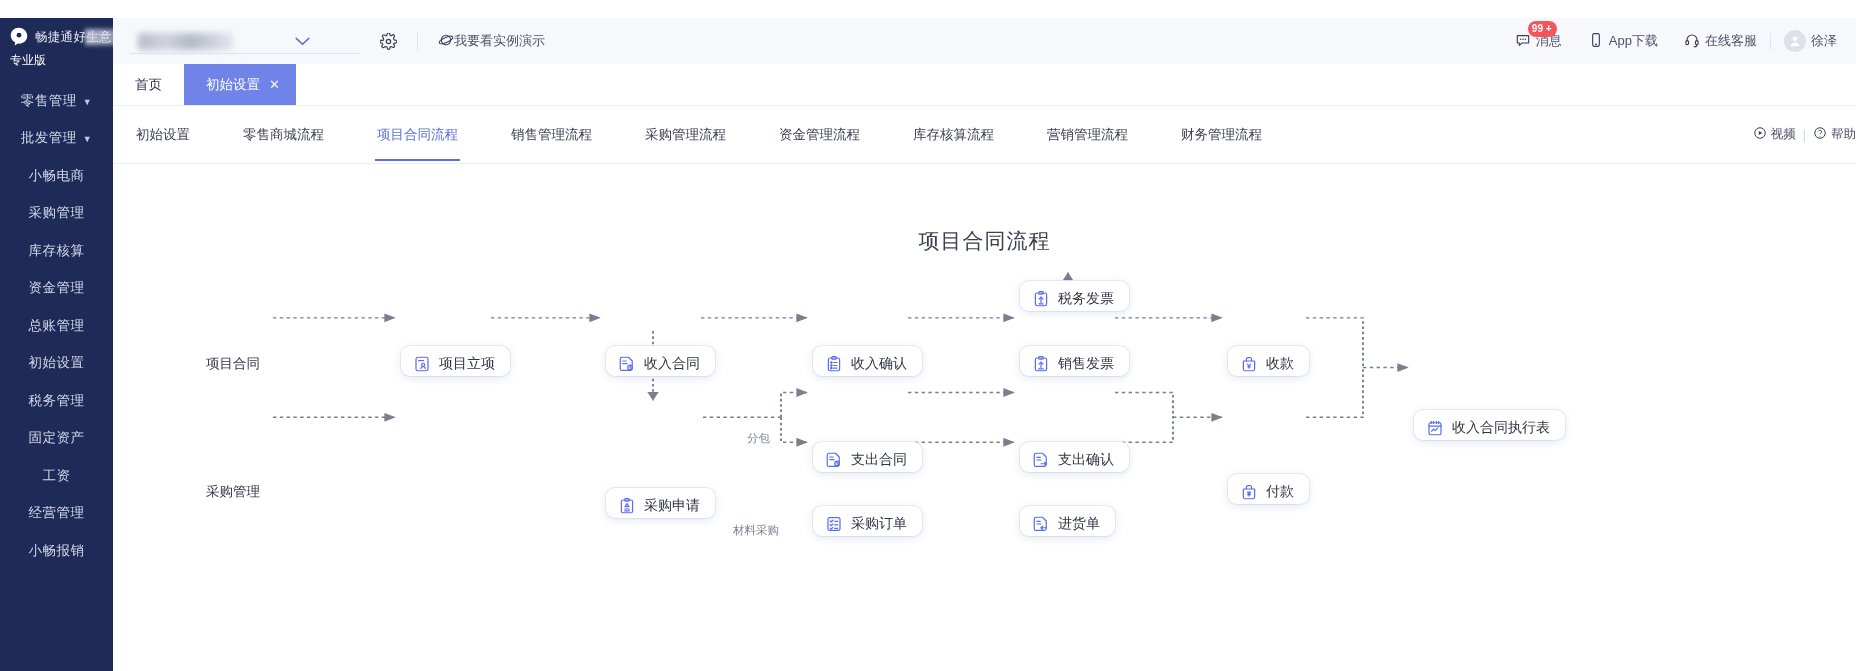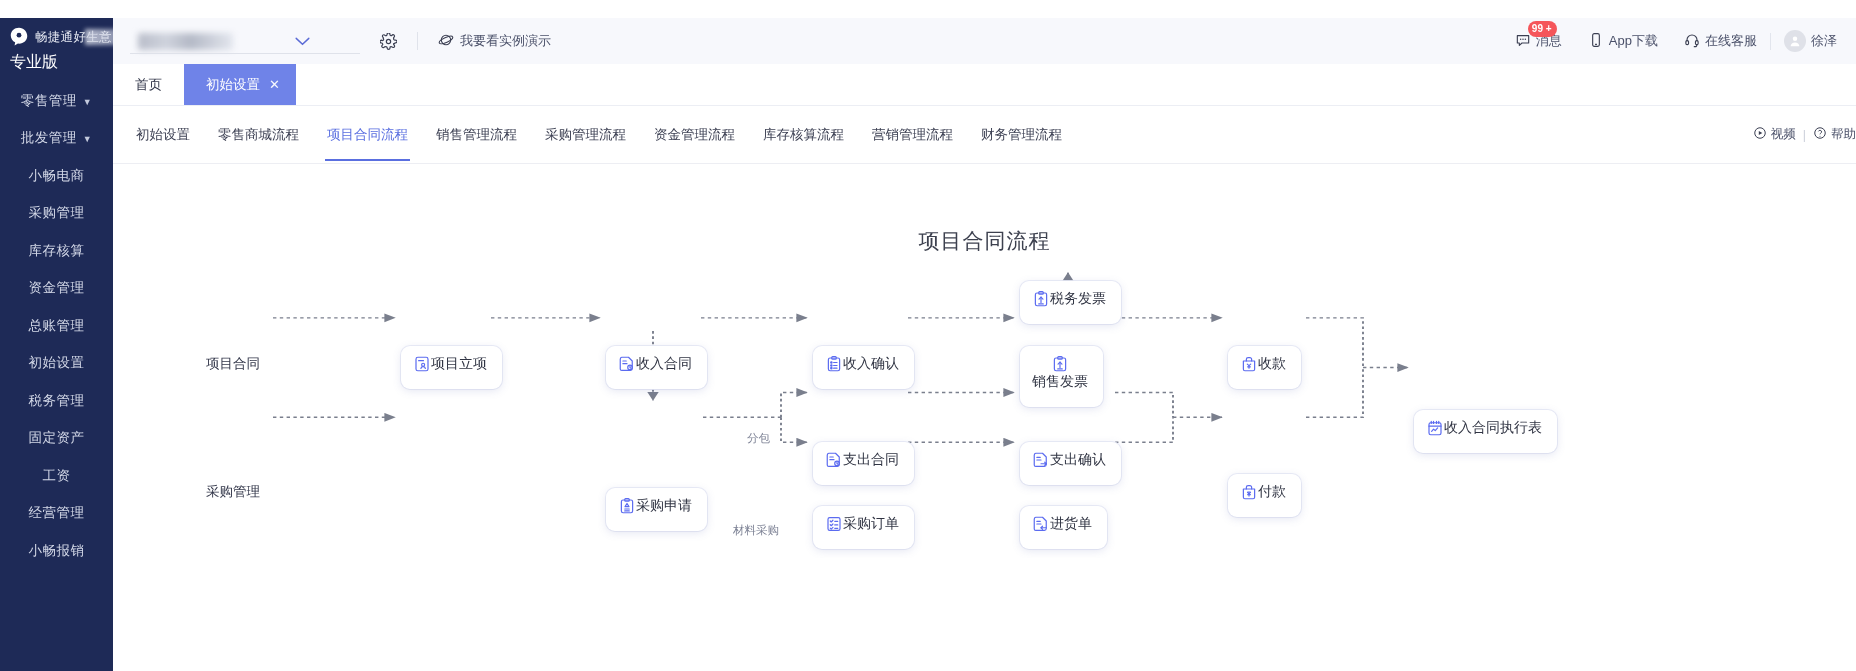--- a/index.html
+++ b/index.html
@@ -28,21 +28,21 @@
   .logo-text {
     color: #e9ecf5; font-size: 12.5px; white-space: nowrap;
     letter-spacing: .3px; position: relative;
   }
   .logo-text::after{
     content:""; position:absolute; left:50px; top:0px; width:36px; height:16px;
     background: linear-gradient(90deg, rgba(210,214,228,.85), rgba(235,238,248,.5));
     filter: blur(2px);
   }
   .logo-pro {
-    margin-top: 4px; margin-left: 2px; color: #fff; font-size: 16px;
+    margin-top: 4px; margin-left: 2px; color: #fff; font-size: 12px;
     position:relative; z-index:3;
   }
   .menu { margin-top: 4px; }
   .menu-item {
     height: 37.5px; display: flex; align-items: center; justify-content: center;
     color: #d4d9e8; font-size: 13.5px; letter-spacing: .5px; cursor: pointer;
     gap: 6px;
   }
   .caret { font-size: 9px; color:#c3cadd; transform: translateY(1px); }
 
@@ -63,21 +63,21 @@
   }
   .org-underline {
     position:absolute; left:0; bottom:2px; width: 230px; height:1px; background:#dfe2ea;
   }
   .chev {
     margin-left: 62px; color:#5b6bd6; font-size: 13px; cursor:pointer;
   }
   .gear { margin-left: 20px; cursor: pointer; display:flex; align-items:center; }
   .vline { width:1px; height:18px; background:#e0e3eb; margin-left: 20px; }
   .demo-link {
-    display:flex; align-items:center; gap:6px; margin-left:20px;
+    display:flex; align-items:center; margin-left:20px;
     color:#4a5069; font-size:13px; cursor:pointer;
   }
   .topbar-right {
     margin-left:auto; display:flex; align-items:center; gap:0; padding-right: 6px;
   }
   .tr-item {
     display:flex; align-items:center; gap:5px; color:#4a5069; font-size:13px;
     padding: 0 13px; cursor:pointer; position:relative; white-space:nowrap;
   }
   .badge {
@@ -108,21 +108,21 @@
   .ptab .x { margin-left:9px; font-size:13px; opacity:.95; }
 
   
   .subtabs {
     position:absolute; left:113px; top:106px; right:0; height:58px;
     background:#fff; display:flex; align-items:center;
     border-bottom:1px solid #edeef3;
   }
   .stab {
     font-size:13.5px; color:#3b3f52; cursor:pointer; position:relative;
-    padding: 18px 0 17px 0; margin-left: 28px; white-space:nowrap;
+    padding: 18px 0 17px 0; margin-left: 53px; white-space:nowrap;
   }
   .stab:first-child { margin-left: 23px; }
   .stab.active { color:#5a6fe0; }
   .stab.active::after{
     content:""; position:absolute; left:-2px; right:-2px; bottom:0;
     height:2px; background:#5a6fe0;
   }
   .subtabs-right {
     margin-left:auto; display:flex; align-items:center; gap:7px;
     color:#4a5069; font-size:12.5px; padding-right:0px; white-space:nowrap;
@@ -134,22 +134,22 @@
     position:absolute; left:113px; top:164px; right:0; bottom:0;
     background:#fff; overflow:hidden;
   }
   .flow-title {
     position:absolute; left:0; right:0; top:63px; text-align:center;
     font-size:21px; color:#3d414f; letter-spacing:1px;
   }
   .svg-layer { position:absolute; left:0; top:0; width:100%; height:100%; }
 
   .node {
-    position:absolute; display:flex; align-items:center; gap:0;
-    background:#fff; border-radius:9px; padding: 9px 15px 16px 12px;
+    position:absolute; display:flex; align-items:center; gap:8px;
+    background:#fff; border-radius:9px; padding: 9px 15px 3px 12px;
     box-shadow: 0 2px 9px rgba(95,105,175,.17), 0 0 0 1px rgba(235,237,247,.9);
     font-size:14px; color:#303443; white-space:nowrap; cursor:pointer;
   }
   .node .ico { width:18px;height:18px; flex:none; display:flex;align-items:center;justify-content:center; }
   .rowlabel {
     position:absolute; font-size:13.5px; color:#33374a; white-space:nowrap;text-align:right;
   }
   .edgelabel {
     position:absolute; font-size:11.5px; color:#7c8194; white-space:nowrap;
   }
@@ -416,21 +416,21 @@
               <line x1="11.5" y1="10" x2="16" y2="10"></line>
               <line x1="11.5" y1="14" x2="16" y2="14"></line>
               <line x1="11.5" y1="17.5" x2="16" y2="17.5"></line>
               <circle cx="8.5" cy="10" r=".9" fill="#5b6bf0"></circle>
               <circle cx="8.5" cy="14" r=".9" fill="#5b6bf0"></circle>
               <circle cx="8.5" cy="17.5" r=".9" fill="#5b6bf0"></circle>
             </svg>
           </span>
           <span>收入确认</span>
         </div>
-        <div class="node" style="left: 907px; top: 182px; flex-direction: column;">
+        <div class="node" style="left: 907px; top: 182px;">
           <span class="ico">
             <svg width="18" height="18" viewBox="0 0 24 24" fill="none" stroke="#5b6bf0" stroke-width="1.6" stroke-linecap="round" stroke-linejoin="round">
               <rect x="4.5" y="4" width="15" height="17" rx="2.2"></rect>
               <rect x="9" y="2" width="6" height="3.4" rx="1.2"></rect>
               <path d="M12 16.5V9.5"></path>
               <path d="M9.4 12.1L12 9.4l2.6 2.7"></path>
               <line x1="9" y1="18.5" x2="15" y2="18.5"></line>
             </svg>
           </span>
           <span>销售发票</span>

